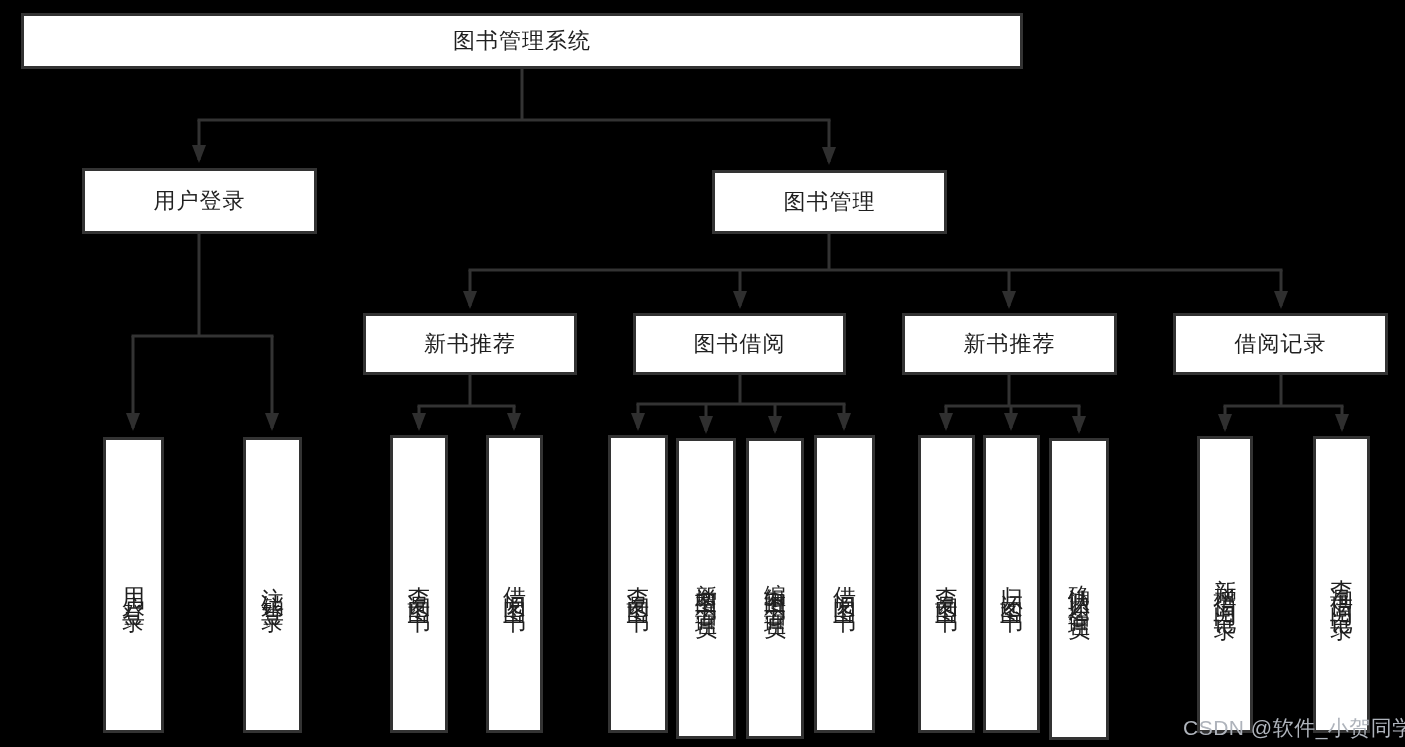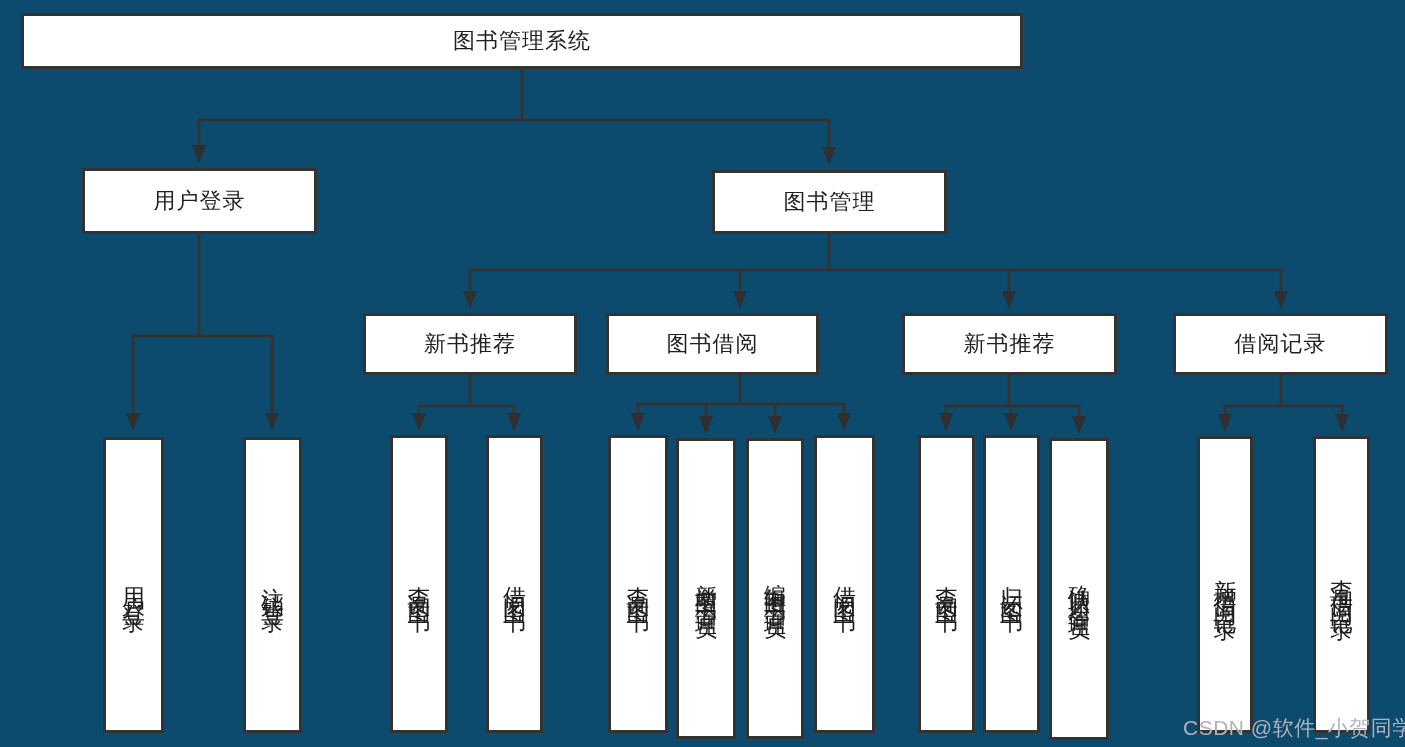--- a/index.html
+++ b/index.html
@@ -1,19 +1,19 @@
 <!DOCTYPE html>
 <html><head>
 <meta charset="utf-8">
 <style>
   html,body{margin:0;padding:0;background:#ffffff;}
   #stage{
     position:relative;
     width:1405px;height:747px;
-    background:#0c4a6e;
+    background:#000000;
     font-family:"Liberation Sans","DejaVu Sans",sans-serif;
     overflow:hidden;
   }
   #wires{position:absolute;left:0;top:0;width:1405px;height:747px;}
   .box{
     position:absolute;
     box-sizing:border-box;
     border:3px solid #333333;
     background:#ffffff;
     display:flex;align-items:center;justify-content:center;
@@ -102,21 +102,21 @@
   <div class="box hbox" style="left:82px;top:168px;width:235px;height:66px">
     <span>用户登录</span>
   </div>
   <div class="box hbox" style="left:712px;top:170px;width:235px;height:64px">
     <span>图书管理</span>
   </div>
 
   <div class="box hbox" style="left:363px;top:313px;width:214px;height:62px">
     <span>新书推荐</span>
   </div>
-  <div class="box hbox" style="left:606px;top:313px;width:213px;height:62px">
+  <div class="box hbox" style="left:633px;top:313px;width:213px;height:62px">
     <span>图书借阅</span>
   </div>
   <div class="box hbox" style="left:902px;top:313px;width:215px;height:62px">
     <span>新书推荐</span>
   </div>
   <div class="box hbox" style="left:1173px;top:313px;width:215px;height:62px">
     <span>借阅记录</span>
   </div>
 
   <div class="box vbox" style="left:103px;top:437px;width:61px;height:296px">

